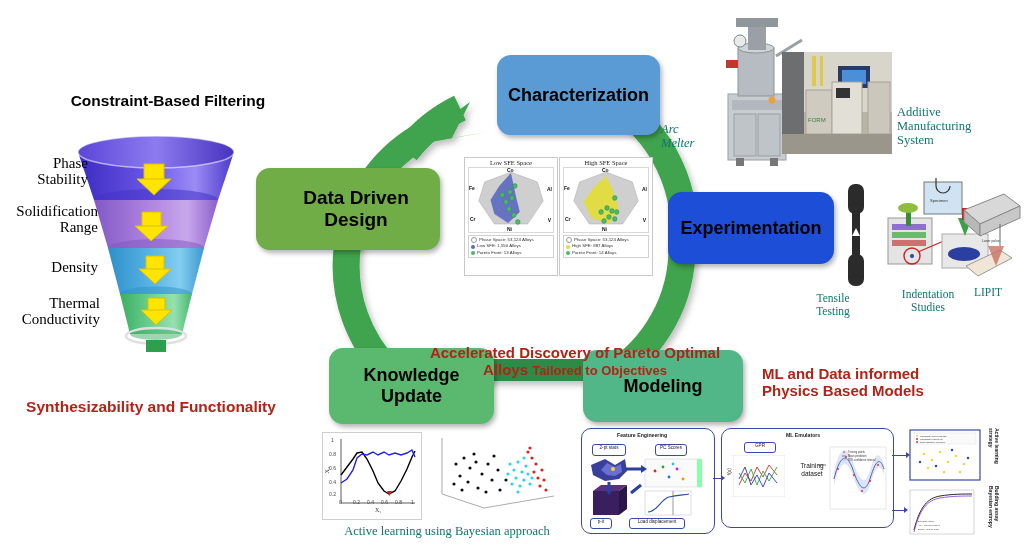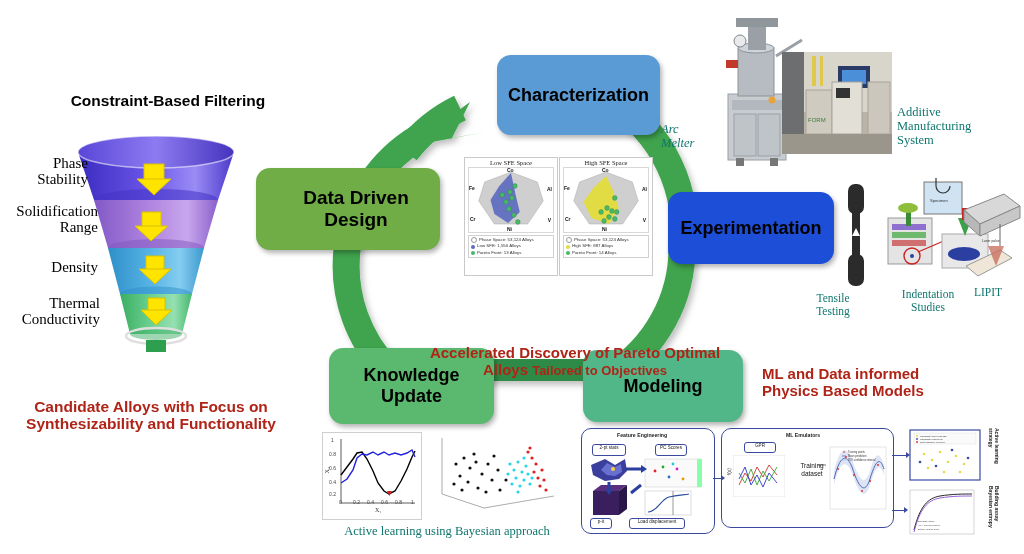--- a/index.html
+++ b/index.html
@@ -138,21 +138,20 @@
   <div class="funnel-label" style="left:-30px;top:138px;width:92px;">
     <span style="white-space:pre-line">Density</span>
   </div>
   <div class="funnel-label" style="left:-42px;top:174px;width:106px;">
     <span style="white-space:pre-line">Thermal
 Conductivity</span>
   </div>
 </div>
 
 <div class="abs red-head" style="left:6px;top:398px;width:290px;font-size:15.5px;">
-  <div>Candidate Alloys with Focus on</div>
   <div>Synthesizability and Functionality</div>
 </div>
 
 <svg class="abs" style="left:310px;top:40px;width:450px;height:400px;" viewBox="0 0 450 400">
   <defs>
     <filter id="sh" x="-20%" y="-20%" width="150%" height="150%">
       <feDropShadow dx="3" dy="4" stdDeviation="3" flood-color="#000" flood-opacity=".25"></feDropShadow>
     </filter>
   </defs>
   <g filter="url(#sh)">

